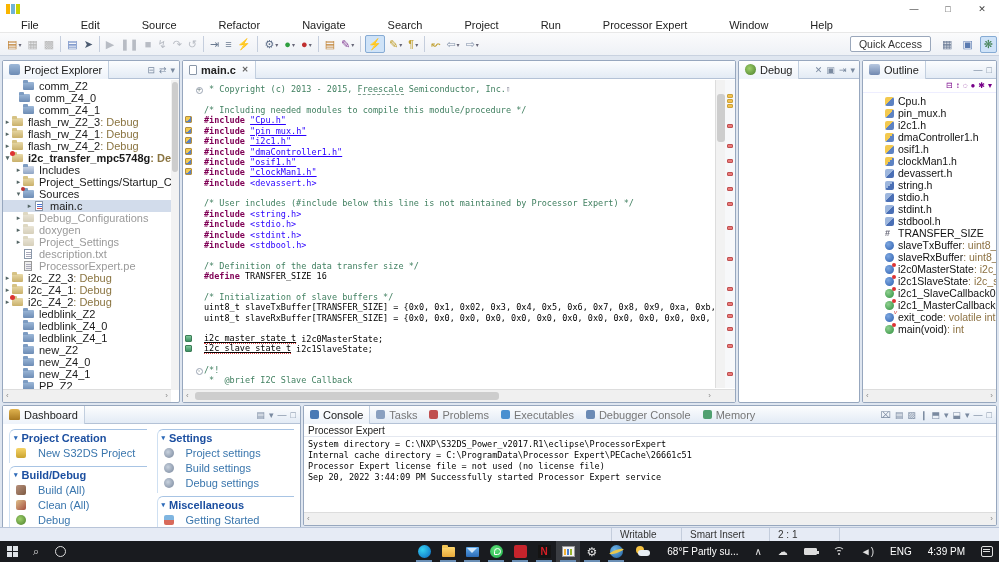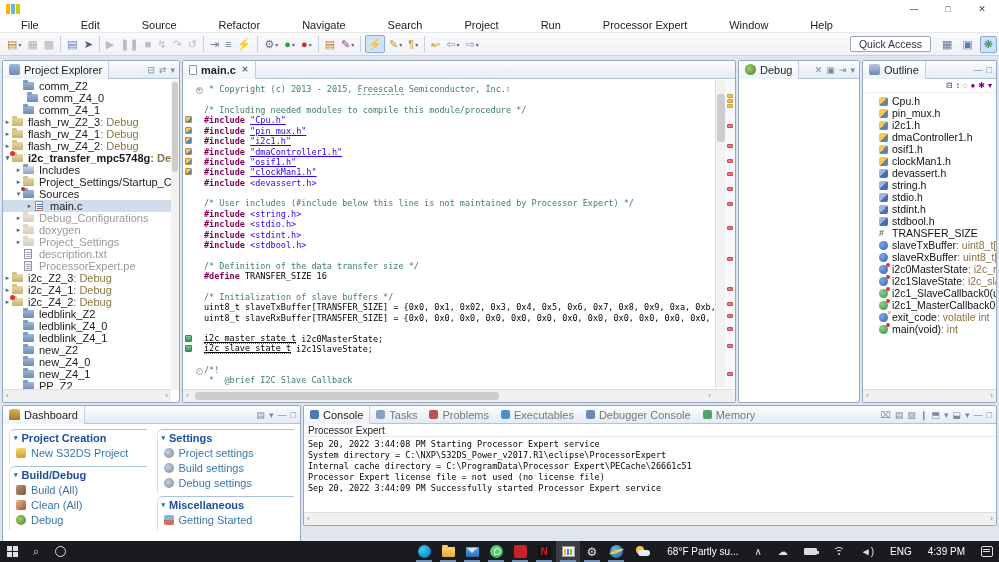--- a/index.html
+++ b/index.html
@@ -94,39 +94,39 @@
   .hscroll .ht { position:absolute; left:12px; top:2px; height:8px; width:62%; background:#cdcdcd; border-radius:3px; }
   #pe-hscroll { left:0; right:8px; }
   #pe-vscroll { position:absolute; right:0; top:19px; width:8px; bottom:12px; background:#f2f2f2; }
   #pe-vthumb { position:absolute; left:1px; top:2px; width:6px; height:90px; background:#cdcdcd; border-radius:3px; }
 
   
   #dbg-panel { left:738px; top:60px; width:122px; height:343px; }
   #out-panel { left:862px; top:60px; width:135px; height:343px; }
   #out-toolbar { height:14px; display:flex; justify-content:flex-end; align-items:center; gap:3px; padding-right:4px; font-size:8px; color:#708; border-bottom:1px solid #eef; }
   #out-list { position:absolute; top:34px; left:0; right:0; bottom:12px; overflow:hidden; font-size:10.5px; }
-  .orow { height:12px; display:flex; align-items:center; white-space:nowrap; padding-left:16px; color:#111; }
+  .orow { height:12px; display:flex; align-items:center; white-space:nowrap; padding-left:22px; color:#111; }
   .oic { width:9px; height:9px; flex:none; margin-right:4px; border-radius:2px; position:relative; }
   .oic.incU { background:linear-gradient(135deg,#f3c94f 50%,#5d82c2 50%); }
   .oic.incS { background:linear-gradient(135deg,#9db6dd 50%,#4a6fb5 50%); }
   .oic.mac { background:none; color:#667; font-size:9px; line-height:9px; font-weight:bold; }
   .oic.var { background:radial-gradient(circle at 35% 35%,#7da7e0,#2d5fb0); border-radius:50%; }
   .oic.fun { background:radial-gradient(circle at 35% 35%,#8fd08f,#2f8f3f); border-radius:50%; }
   .oic .pe { position:absolute; right:-2px; top:-2px; width:4px; height:4px; background:#d33; border-radius:50%; }
   .oic .vv { position:absolute; right:-3px; top:-4px; color:#c33; font-size:6px; }
   .otype { color:#8c7142; }
 
   
   #dash-panel { left:2px; top:405px; width:299px; height:143px; }
   #dash-body { position:absolute; top:19px; left:0; right:0; bottom:0; display:flex; padding:4px 6px; gap:10px; }
   .dcol { flex:1; }
   .dsec { border-top:1px solid #a8c4e4; border-left:1px solid #cfe0f2; border-radius:6px 0 0 0; padding:2px 0 4px 4px; margin-bottom:3px; }
   .dhead { color:#1c4fa0; font-weight:bold; font-size:11px; display:flex; align-items:center; gap:4px; }
   .dhead .tri { color:#2d6ab8; font-size:7px; }
-  .ditem { display:flex; align-items:center; gap:5px; color:#3a76ad; font-size:11px; margin-top:3px; padding-left:2px; }
+  .ditem { display:flex; align-items:center; gap:12px; color:#3a76ad; font-size:11px; margin-top:3px; padding-left:2px; }
   .dico { width:10px; height:10px; border-radius:2px; flex:none; }
   .dico.wizard { background:linear-gradient(#f6d468,#caa32f); }
   .dico.hammer { background:linear-gradient(135deg,#b7907b,#7d5a42); }
   .dico.broom { background:linear-gradient(135deg,#e0c08a,#a34d3f); }
   .dico.bug { background:radial-gradient(circle at 40% 40%,#9ed06a,#4a7d2a); border-radius:50%; }
   .dico.gear { background:radial-gradient(circle at 40% 40%,#c8d2de,#76849a); border-radius:50%; }
   .dico.book { background:linear-gradient(#7fb5e0 50%,#d86a5a 50%); }
 
   
   #con-panel { left:303px; top:405px; width:694px; height:121px; }
@@ -325,21 +325,21 @@
         </span>
     </div>
     <div id="pe-tree">
         <div class="trow" style="padding-left: 11px;">
           <span class="arr"></span>
           <span class="ticon t-folder">
             <i class="fldr"></i>
           </span>
           <span class="lbl">comm_Z2</span>
         </div>
-        <div class="trow" style="padding-left: 15px;">
+        <div class="trow" style="padding-left: 7px;">
           <span class="arr"></span>
           <span class="ticon t-folder">
             <i class="fldr"></i>
           </span>
           <span class="lbl">comm_Z4_0</span>
         </div>
         <div class="trow" style="padding-left: 11px;">
           <span class="arr"></span>
           <span class="ticon t-folder">
             <i class="fldr"></i>
@@ -848,32 +848,37 @@
           <span>⬒</span>
           <span>▾</span>
           <span>⬓</span>
           <span>▾</span>
           <span>—</span>
           <span>□</span>
         </span>
       </div>
     <div id="con-src">Processor Expert</div>
     <div id="con-text">
-        <div>Sep 20, 2022 3:44:08 PM Starting Processor Expert service</div>
         <div>System directory = C:\NXP\S32DS_Power_v2017.R1\eclipse\ProcessorExpert</div>
         <div>Internal cache directory = C:\ProgramData\Processor Expert\PECache\26661c51</div>
         <div>Processor Expert license file = not used (no license file)</div>
         <div>Sep 20, 2022 3:44:09 PM Successfully started Processor Expert service</div>
       </div>
     <div class="hscroll">
         <span class="la">‹</span>
         <span class="ra">›</span>
       </div>
   </div>
 
+  <div id="statusbar" class="abs">
+    <span class="seg first"></span>
+  <span class="seg" style="width: 70px;">Writable</span>
+      <span class="seg" style="width: 88px;">Smart Insert</span>
+      <span class="seg" style="width: 70px;">2 : 1</span>
+    </div>
 
   <div id="taskbar" class="abs">
     <span class="tk tk-start">
         <span class="startgrid">
           <i></i>
           <i></i>
           <i></i>
           <i></i>
         </span>
       </span>

